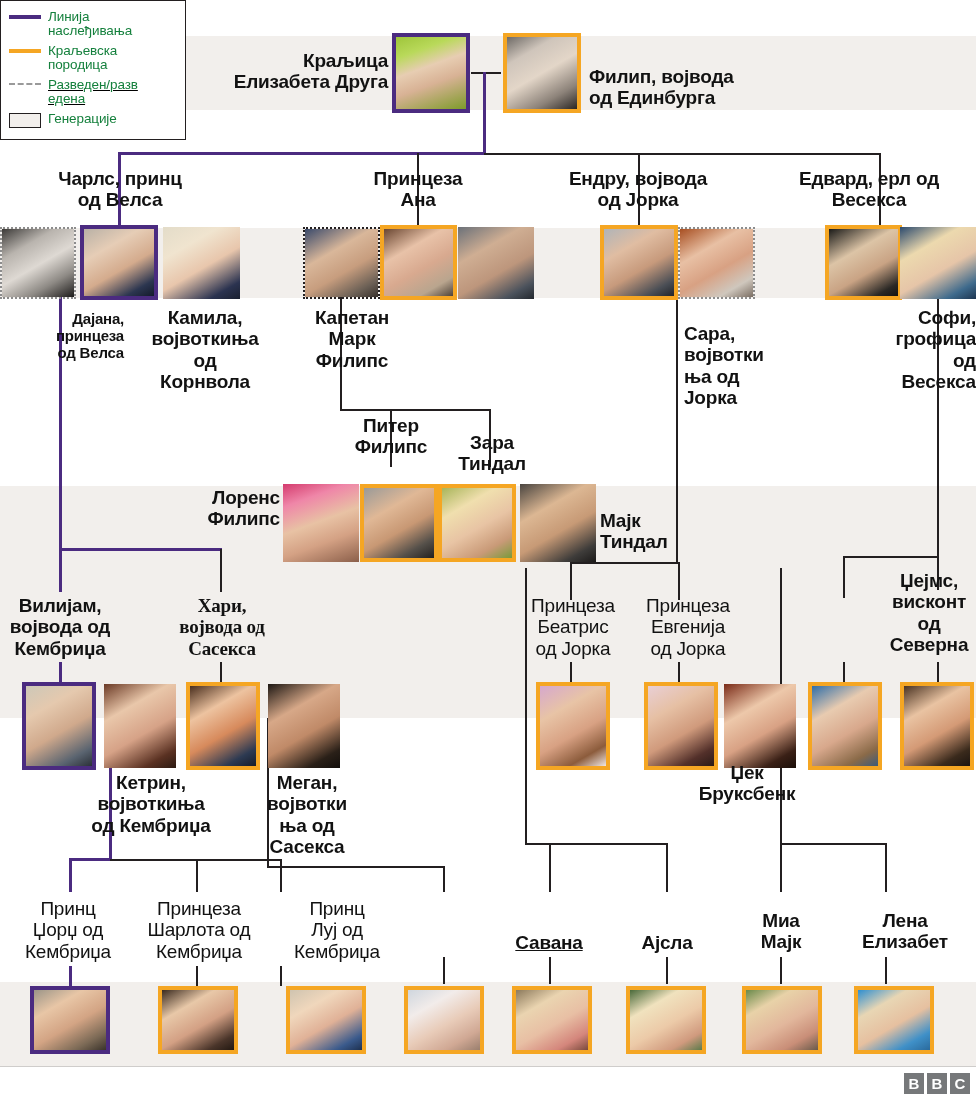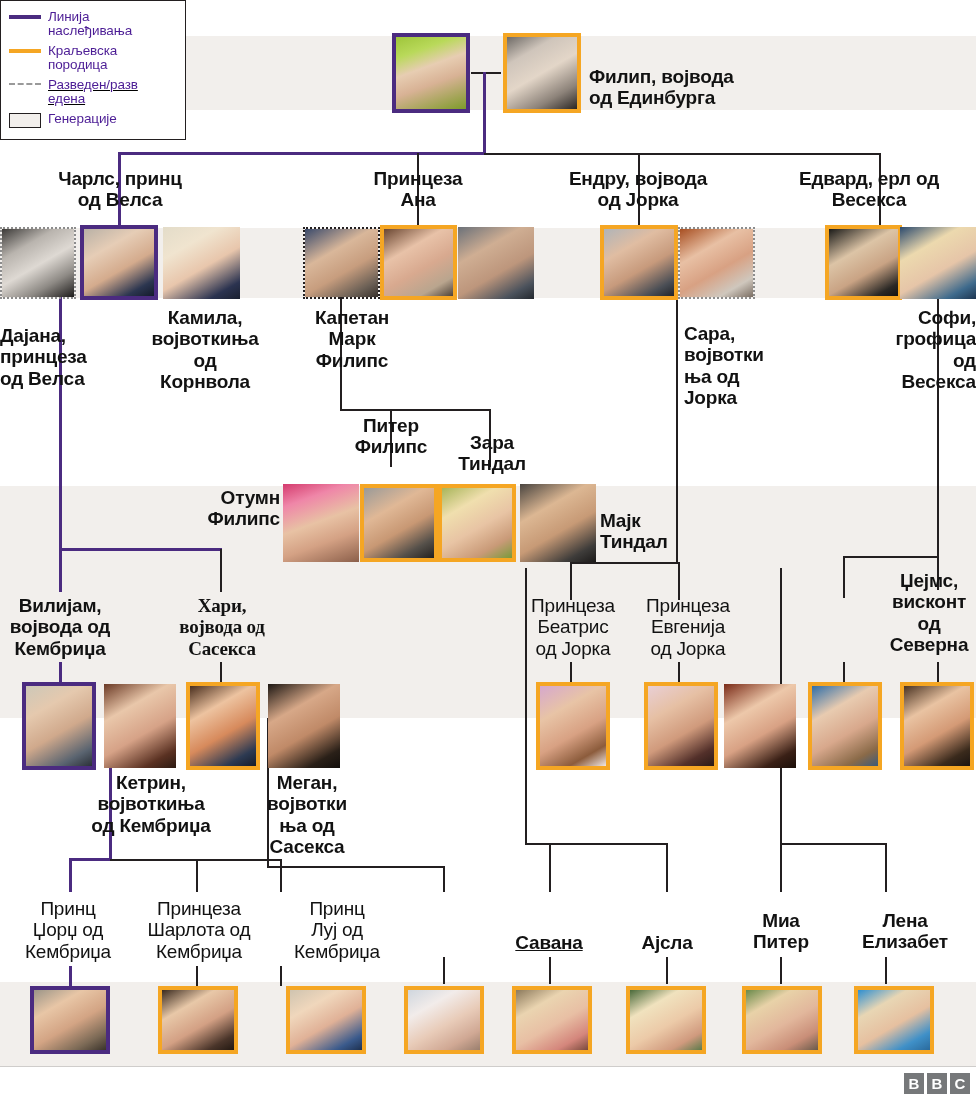--- a/index.html
+++ b/index.html
@@ -56,21 +56,21 @@
     box-sizing:border-box;
     z-index:40;
   }
   .lg-row{position:absolute;left:8px;display:flex;align-items:flex-start;}
   .lg-swatch{flex:0 0 auto;margin-right:7px;margin-top:5px;}
   .sw-purple{width:32px;height:4px;background:#4b2b80;}
   .sw-orange{width:32px;height:4px;background:#f5a623;}
   .sw-dash{width:32px;height:0;border-top:2px dashed #9a9a9a;}
   .sw-box{width:30px;height:13px;background:#f2efec;border:1px solid #231f20;margin-top:1px;}
   .lg-txt{
-    font-size:13.5px;line-height:1.02;color:#4c1d95;
+    font-size:13.5px;line-height:1.02;color:#15803d;
     white-space:pre-line;font-weight:normal;letter-spacing:-0.1px;
   }
 
   
   #bbc{position:absolute;right:6px;bottom:4px;display:flex;gap:3px;}
   #bbc span{
     display:block;width:20px;height:21px;background:#76787a;color:#ffffff;
     font-size:15px;font-weight:bold;text-align:center;line-height:21px;
     font-family:"Liberation Sans",sans-serif;
   }
@@ -156,20 +156,22 @@
   <div class="ln purple" style="left:59px;top:662px;width:3px;height:22px;"></div>
   <div class="ln dark" style="left:220px;top:662px;width:2px;height:22px;"></div>
   <div class="ln dark" style="left:390px;top:447px;width:2px;height:20px;"></div>
   <div class="ln dark" style="left:489px;top:447px;width:2px;height:20px;"></div>
   <div class="ln purple" style="left:118px;top:205px;width:3px;height:22px;"></div>
   <div class="ln dark" style="left:417px;top:205px;width:2px;height:22px;"></div>
   <div class="ln dark" style="left:638px;top:205px;width:2px;height:22px;"></div>
   <div class="ln dark" style="left:879px;top:205px;width:2px;height:22px;"></div>
 
   <div class="photo b-purple" style="left:392px;top:33px;width:78px;height:80px;background-image:linear-gradient(160deg,#9ec53a 0%,#b9d95a 22%,#e7cdb2 42%,#d8b295 62%,#7d9b2a 100%);"></div>
+  <div class="nm bold r" style="left:150px;top:50px;width:238px;font-size:19px;line-height:1.12;">Краљица
+Елизабета Друга</div>
 
   <div class="photo b-orange" style="left:503px;top:33px;width:78px;height:80px;background-image:linear-gradient(150deg,#6e6a66 0%,#cfc5bb 25%,#e3d6c8 50%,#8d837a 78%,#2a2623 100%);"></div>
   <div class="nm bold l" style="left:589px;top:50px;width:300px;font-size:19px;line-height:1.12;">Филип, војвода
 од Единбурга</div>
 
   <div class="nm bold c" style="left:10px;top:168px;width:220px;font-size:19px;line-height:1.12;">Чарлс, принц
 од Велса</div>
   <div class="nm bold c" style="left:330px;top:168px;width:176px;font-size:19px;line-height:1.12;">Принцеза
 Ана</div>
   <div class="nm bold c" style="left:530px;top:168px;width:216px;font-size:19px;line-height:1.12;">Ендру, војвода
@@ -184,21 +186,21 @@
   <div class="photo b-dotblack" style="left:303px;top:227px;width:77px;height:72px;background-image:linear-gradient(150deg,#3a4a6b 0%,#d9b79a 35%,#c79d7e 60%,#6a5f55 85%,#3a332d 100%);"></div>
   <div class="photo b-orange" style="left:380px;top:225px;width:77px;height:75px;background-image:linear-gradient(150deg,#6a4631 0%,#e8c2a8 32%,#d8a98f 58%,#b9a58e 82%,#4d4238 100%);"></div>
   <div class="photo b-none" style="left:458px;top:227px;width:76px;height:72px;background-image:linear-gradient(150deg,#6b7179 0%,#cfae93 32%,#bd967c 60%,#4b525c 85%,#23282e 100%);"></div>
 
   <div class="photo b-orange" style="left:600px;top:225px;width:78px;height:75px;background-image:linear-gradient(150deg,#b0b4b8 0%,#e0bda2 30%,#c79a7c 58%,#4a4e55 85%,#20242a 100%);"></div>
   <div class="photo b-dotgrey" style="left:678px;top:227px;width:77px;height:72px;background-image:linear-gradient(150deg,#a84f22 0%,#e8c0a4 32%,#d8a183 58%,#cfc7bd 82%,#7b6e63 100%);"></div>
 
   <div class="photo b-orange" style="left:825px;top:225px;width:77px;height:75px;background-image:linear-gradient(150deg,#1a1a18 0%,#dcc4a6 35%,#c9a384 62%,#2a2825 88%,#131211 100%);"></div>
   <div class="photo b-none" style="left:900px;top:227px;width:76px;height:72px;background-image:linear-gradient(150deg,#2b4a6e 0%,#ecd9ae 30%,#e6c5a8 58%,#3e6a8c 85%,#1d3550 100%);"></div>
 
-  <div class="nm bold l" style="left:0px;top:309px;width:124px;font-size:19px;line-height:1.12;">Дајана,
+  <div class="nm bold l" style="left:0px;top:295px;width:124px;font-size:15px;line-height:1.12;text-align:right;">Дајана,
 принцеза
 од Велса</div>
   <div class="nm bold c" style="left:126px;top:307px;width:158px;font-size:19px;line-height:1.12;">Камила,
 војвоткиња
 од
 Корнвола</div>
   <div class="nm bold c" style="left:296px;top:307px;width:112px;font-size:19px;line-height:1.12;">Капетан
 Марк
 Филипс</div>
   <div class="nm bold l" style="left:684px;top:307px;width:110px;font-size:19px;line-height:1.12;">Сара,
@@ -209,21 +211,21 @@
 грофица
 од
 Весекса</div>
 
   <div class="nm bold c" style="left:332px;top:415px;width:118px;font-size:19px;line-height:1.12;">Питер
 Филипс</div>
   <div class="nm bold c" style="left:437px;top:432px;width:110px;font-size:19px;line-height:1.12;">Зара
 Тиндал</div>
 
   <div class="photo b-none" style="left:283px;top:484px;width:76px;height:78px;background-image:linear-gradient(160deg,#d43b6e 0%,#ef86a8 22%,#e8c2a4 48%,#d4a184 70%,#8b5f4a 100%);"></div>
-  <div class="nm bold r" style="left:176px;top:487px;width:104px;font-size:19px;line-height:1.12;">Отумн
+  <div class="nm bold r" style="left:176px;top:487px;width:104px;font-size:19px;line-height:1.12;">Лоренс
 Филипс</div>
 
   <div class="photo b-orange" style="left:360px;top:484px;width:78px;height:78px;background-image:linear-gradient(150deg,#9a9a98 0%,#e0b896 32%,#c89874 58%,#55504a 82%,#23211f 100%);"></div>
   <div class="photo b-orange" style="left:438px;top:484px;width:78px;height:78px;background-image:linear-gradient(150deg,#a8b55a 0%,#f0dfae 28%,#e8c4a4 55%,#c99a78 80%,#7a9a3a 100%);"></div>
   <div class="photo b-none" style="left:520px;top:484px;width:76px;height:78px;background-image:linear-gradient(150deg,#4a4540 0%,#dcb793 32%,#c79a76 58%,#3e3c3a 85%,#1c1a19 100%);"></div>
   <div class="nm bold l" style="left:600px;top:494px;width:110px;font-size:19px;line-height:1.12;">Мајк
 Тиндал</div>
 
   <div class="nm bold c" style="left:0px;top:595px;width:120px;font-size:19px;line-height:1.12;">Вилијам,
 војвода од
@@ -253,34 +255,36 @@
   <div class="photo b-orange" style="left:808px;top:682px;width:74px;height:88px;background-image:linear-gradient(150deg,#2f6ea8 0%,#e8cbb0 30%,#d8a88c 58%,#8a6a48 84%,#3e5a78 100%);"></div>
   <div class="photo b-orange" style="left:900px;top:682px;width:74px;height:88px;background-image:linear-gradient(150deg,#4a3322 0%,#e9c3a2 30%,#d49a76 58%,#3a2a1c 85%,#1c1410 100%);"></div>
 
   <div class="nm bold c" style="left:58px;top:772px;width:186px;font-size:19px;line-height:1.12;">Кетрин,
 војвоткиња
 од Кембриџа</div>
   <div class="nm bold c" style="left:252px;top:772px;width:110px;font-size:19px;line-height:1.12;">Меган,
 војвотки
 ња од
 Сасекса</div>
+  <div class="nm bold c" style="left:660px;top:762px;width:174px;font-size:19px;line-height:1.12;">Џек
+Бруксбенк</div>
 
   <div class="nm reg c" style="left:10px;top:898px;width:116px;font-size:19px;line-height:1.12;">Принц
 Џорџ од
 Кембриџа</div>
   <div class="nm reg c" style="left:126px;top:898px;width:146px;font-size:19px;line-height:1.12;">Принцеза
 Шарлота од
 Кембриџа</div>
   <div class="nm reg c" style="left:272px;top:898px;width:130px;font-size:19px;line-height:1.12;">Принц
 Луј од
 Кембриџа</div>
   <div class="nm bold c" style="left:496px;top:932px;width:106px;font-size:19px;line-height:1.12;text-decoration:underline;">Савана</div>
   <div class="nm bold c" style="left:614px;top:932px;width:106px;font-size:19px;line-height:1.12;">Ајсла</div>
   <div class="nm bold c" style="left:730px;top:910px;width:102px;font-size:19px;line-height:1.12;">Миа
-Питер</div>
+Мајк</div>
   <div class="nm bold c" style="left:834px;top:910px;width:142px;font-size:19px;line-height:1.12;text-align:center;">Лена
 Елизабет</div>
 
   <div class="photo b-purple" style="left:30px;top:986px;width:80px;height:68px;background-image:linear-gradient(150deg,#9b9588 0%,#e8c6a6 28%,#d3a484 56%,#7c6a56 82%,#3a332b 100%);"></div>
   <div class="photo b-orange" style="left:158px;top:986px;width:80px;height:68px;background-image:linear-gradient(150deg,#3a2a1e 0%,#e8c8a8 30%,#d3a084 58%,#4a352a 85%,#221811 100%);"></div>
   <div class="photo b-orange" style="left:286px;top:986px;width:80px;height:68px;background-image:linear-gradient(150deg,#cfc4b0 0%,#f0d7bc 28%,#e0b197 56%,#3a5a8c 85%,#1d3050 100%);"></div>
   <div class="photo b-orange" style="left:404px;top:986px;width:80px;height:68px;background-image:linear-gradient(150deg,#cfd6de 0%,#f2ecea 28%,#e8cbb8 56%,#d0a894 80%,#9a7f6e 100%);"></div>
   <div class="photo b-orange" style="left:512px;top:986px;width:80px;height:68px;background-image:linear-gradient(150deg,#8c7a5c 0%,#ead4b0 28%,#e8bfa4 56%,#d4867c 82%,#7a4a3c 100%);"></div>
   <div class="photo b-orange" style="left:626px;top:986px;width:80px;height:68px;background-image:linear-gradient(150deg,#4a6a3a 0%,#f0e2be 28%,#eccaa8 56%,#d09a7e 82%,#5c7a4a 100%);"></div>
   <div class="photo b-orange" style="left:742px;top:986px;width:80px;height:68px;background-image:linear-gradient(150deg,#6a8a4a 0%,#e8d2a8 26%,#e2b79c 55%,#c98e78 80%,#6a5a4a 100%);"></div>

